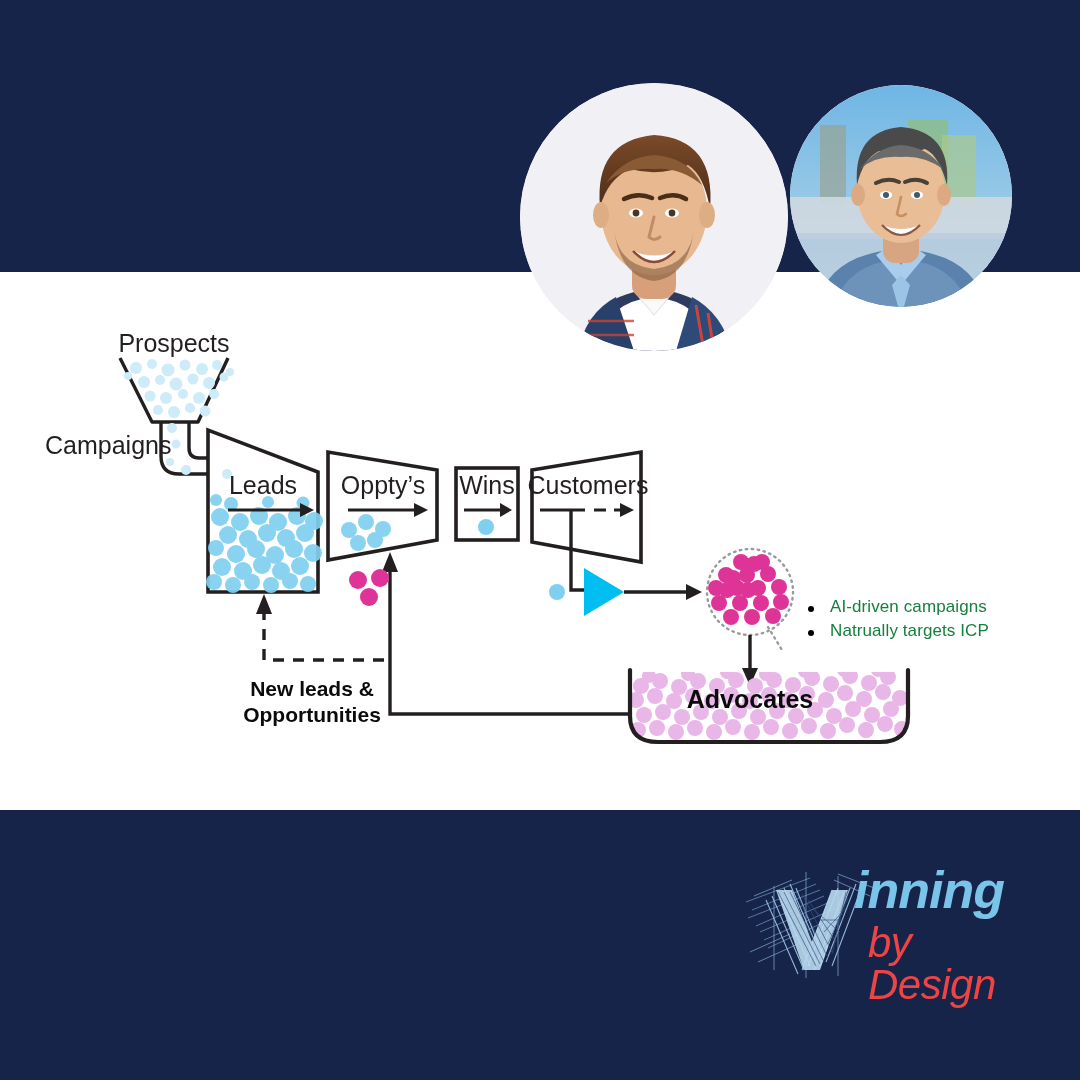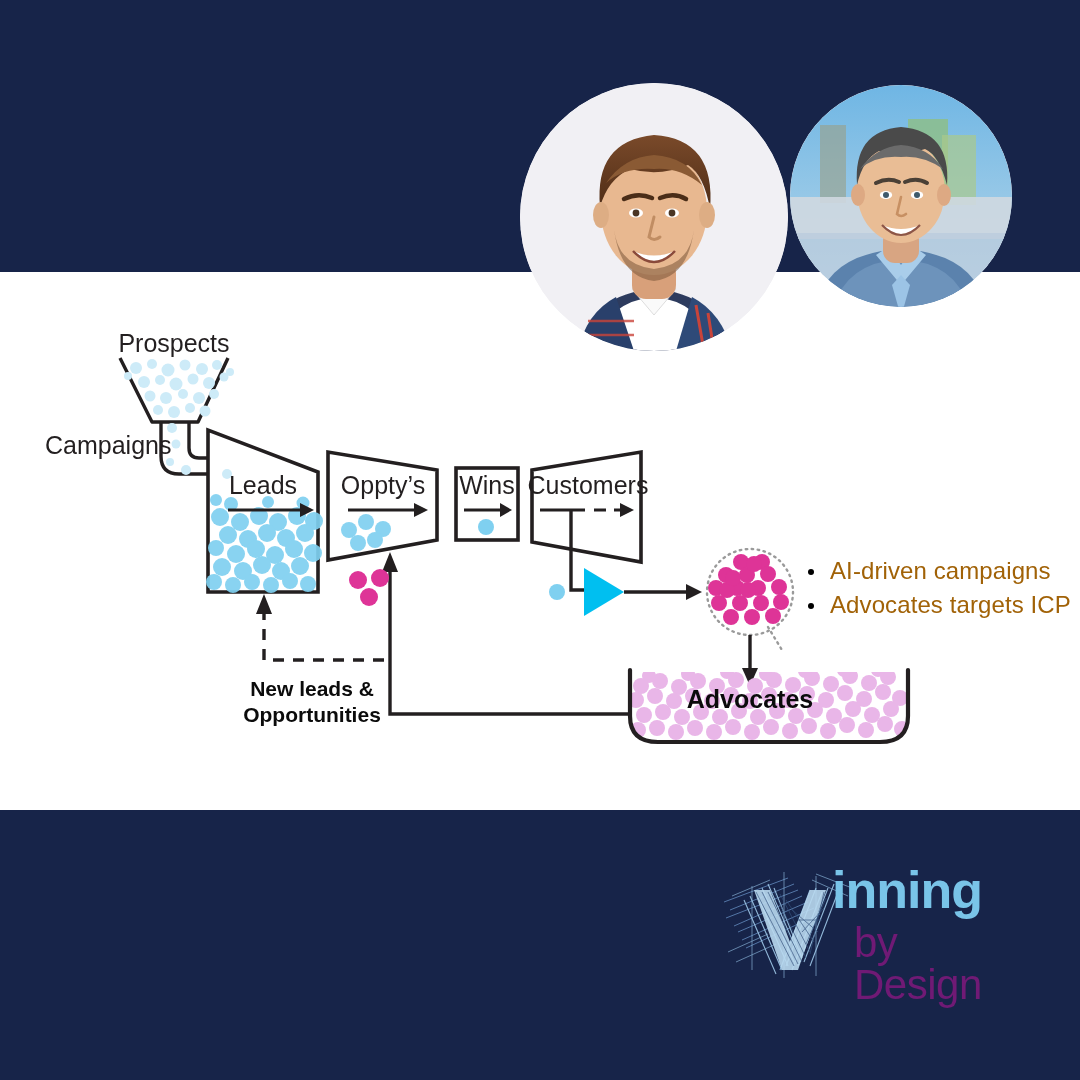--- a/index.html
+++ b/index.html
@@ -17,41 +17,41 @@
   .avatar{
     position:absolute;border-radius:50%;overflow:hidden;
     background:#f1f0f4;
   }
   #avatar-left{left:520px;top:83px;width:268px;height:268px;}
   #avatar-right{left:790px;top:85px;width:222px;height:222px;}
 
   .diagram-wrap{position:absolute;left:0;top:272px;width:950px;height:538px;}
 
   .bullets{
-    position:absolute;left:806px;top:554px;
-    font-size:24px;color:#a16207;line-height:1.42;
+    position:absolute;left:806px;top:595px;
+    font-size:17px;color:#15803d;line-height:1.42;
     letter-spacing:.1px;
   }
   .bullets ul{margin:0;padding:0 0 0 24px;list-style:none;}
   .bullets li{position:relative;white-space:nowrap;}
   .bullets li .dot{
     position:absolute;left:-22px;top:.62em;width:6px;height:6px;
     background:#000;border-radius:50%;
   }
 
-  .logo{position:absolute;left:724px;top:862px;width:260px;height:120px;}
+  .logo{position:absolute;left:746px;top:862px;width:260px;height:120px;font-style:italic;}
   .logo-text{
     position:absolute;left:108px;top:2px;
     font-size:52px;font-weight:700;color:#79C4E8;
     letter-spacing:-1px;line-height:1;
   }
   .logo-sub{
     position:absolute;left:122px;top:60px;
-    font-size:42px;font-weight:400;color:#701a75;
-    letter-spacing:-.5px;line-height:1;margin-left:8px;
+    font-size:42px;font-weight:400;color:#ef4444;
+    letter-spacing:-.5px;line-height:1;
   }
 </style>
 </head>
 <body>
 
 <div class="band" id="band-top"></div>
 
 <div class="band" id="band-bottom"></div>
 
 <div class="avatar" id="avatar-left">
@@ -423,21 +423,21 @@
 </div>
 
 <div class="bullets">
   <ul>
     <li>
       <span class="dot"></span>
       <span>AI-driven campaigns</span>
     </li>
     <li>
       <span class="dot"></span>
-      <span>Advocates targets ICP</span>
+      <span>Natrually targets ICP</span>
     </li>
   </ul>
 </div>
 
 <div class="logo">
   <svg width="132" height="116" viewBox="0 0 132 116" style="position:absolute;left:0;top:4px;">
     <g stroke="#5f86b8" stroke-width="0.9" opacity=".95">
       <path d="M6 44 L70 18 M2 52 L74 24 M10 60 L78 30 M0 36 L64 12"></path>
       <path d="M14 66 L84 36 M18 74 L90 42 M22 82 L96 48"></path>
     </g>

